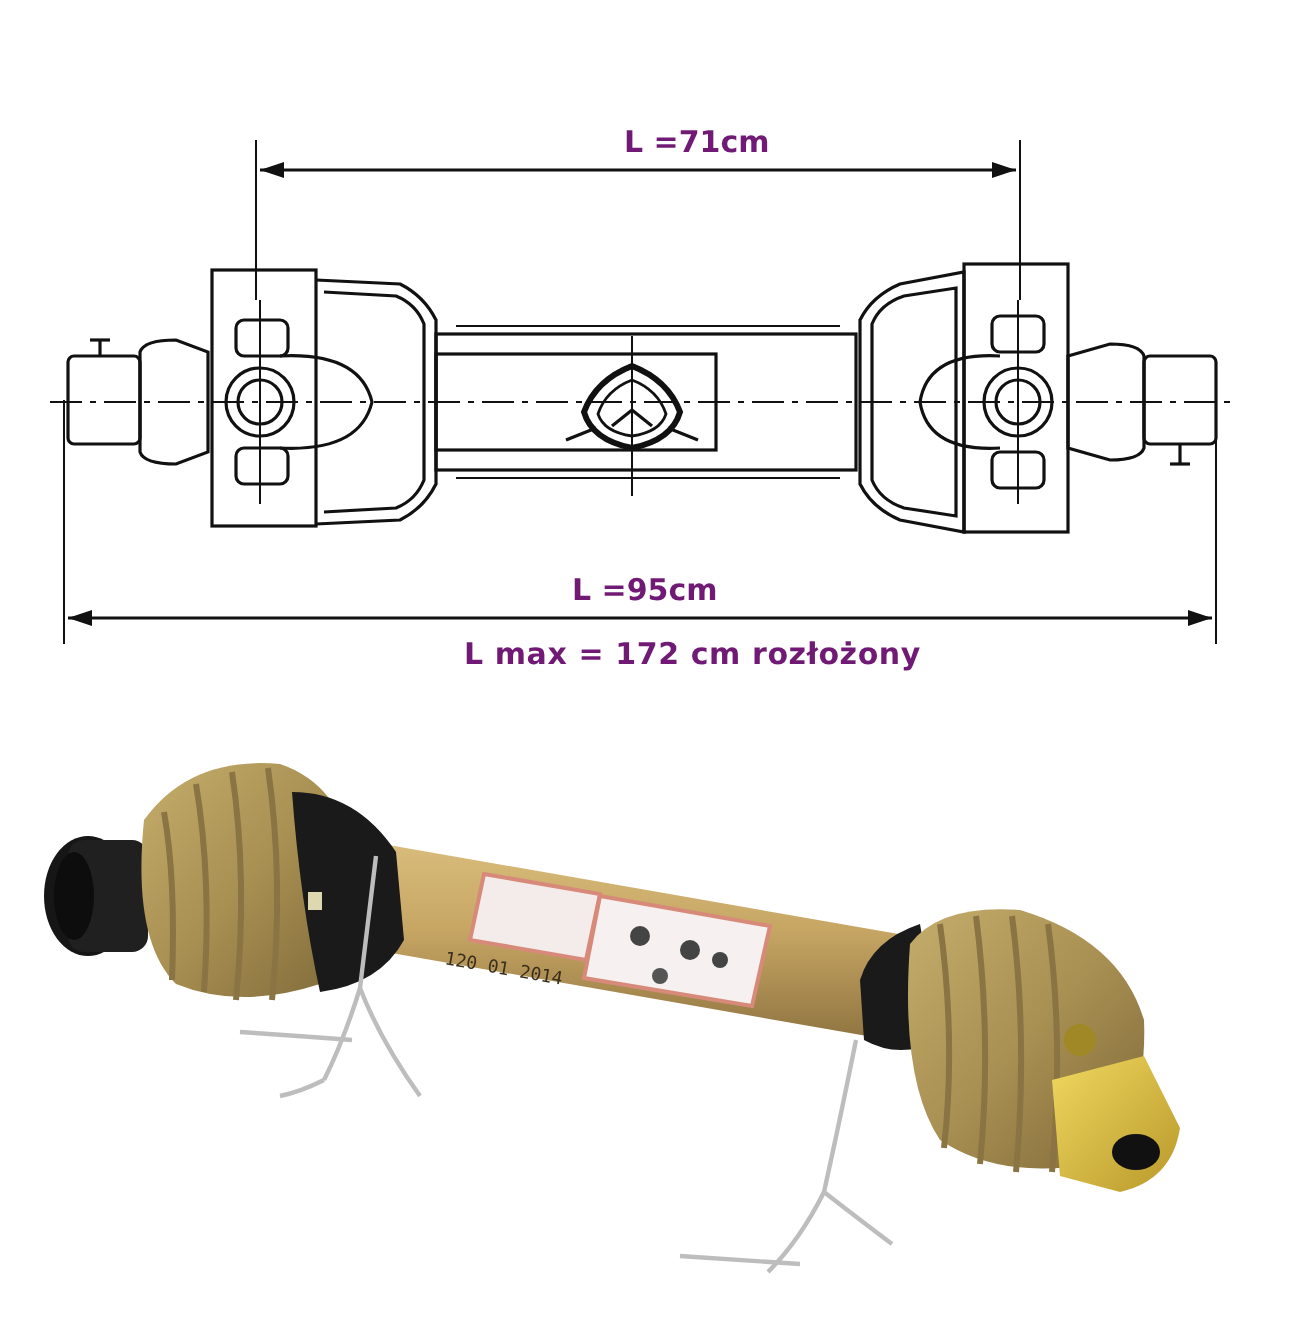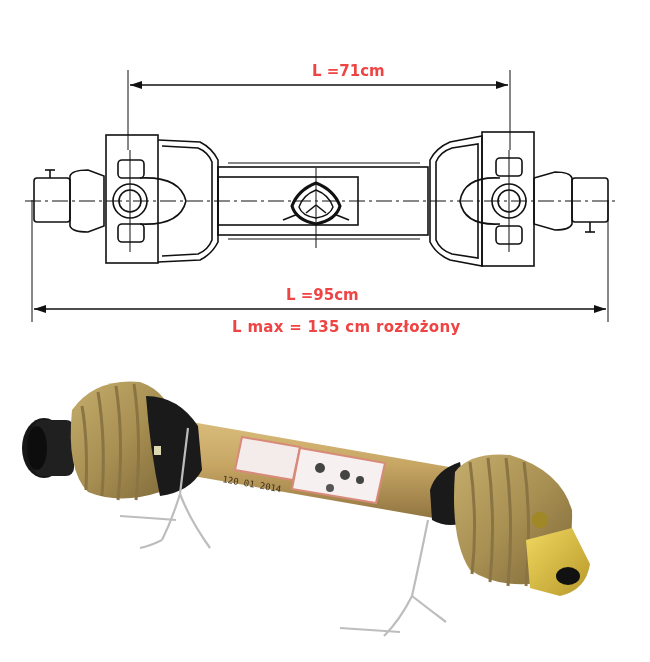--- a/index.html
+++ b/index.html
@@ -1,17 +1,17 @@
 <!DOCTYPE html>
 <html><head>
 <meta charset="utf-8">
 <style>
   html,body{margin:0;padding:0;background:#ffffff;}
   body{width:650px;height:662px;position:relative;overflow:hidden;font-family:"Liberation Sans",sans-serif;}
-  .lbl{position:absolute;font-weight:bold;color:#ef4444;white-space:nowrap;font-family:"DejaVu Sans",sans-serif;}
+  .lbl{position:absolute;font-weight:bold;color:#701a75;white-space:nowrap;font-family:"DejaVu Sans",sans-serif;}
   #lbl-71{left:312px;top:62px;font-size:15px;}
   #lbl-95{left:286px;top:286px;font-size:15px;}
   #lbl-max{left:232px;top:318px;font-size:15px;letter-spacing:0.3px;}
   svg{position:absolute;left:0;top:0;}
 </style>
 </head>
 <body>
 
 <svg width="650" height="340" viewBox="0 0 650 340">
   <g stroke="#111" fill="none" stroke-width="1.6">
@@ -71,21 +71,21 @@
 
     <path d="M534 178 L555 172 Q570 172 572 178 L572 224 Q570 230 555 230 L534 224 Z"></path>
     <rect x="572" y="178" width="36" height="44" rx="3"></rect>
     <line x1="590" y1="222" x2="590" y2="232"></line>
     <line x1="585" y1="232" x2="595" y2="232"></line>
   </g>
 </svg>
 
 <div id="lbl-71" class="lbl">L =71cm</div>
 <div id="lbl-95" class="lbl">L =95cm</div>
-<div id="lbl-max" class="lbl">L max = 135 cm rozłożony</div>
+<div id="lbl-max" class="lbl">L max = 172 cm rozłożony</div>
 
 <svg width="650" height="662" viewBox="0 0 650 662">
   <defs>
     <linearGradient id="tubeG" x1="0" y1="0" x2="0" y2="1">
       <stop offset="0" stop-color="#d9bd7c"></stop>
       <stop offset="0.45" stop-color="#c7a664"></stop>
       <stop offset="1" stop-color="#8f7440"></stop>
     </linearGradient>
     <linearGradient id="guardG" x1="0" y1="0" x2="1" y2="1">
       <stop offset="0" stop-color="#c4ad6c"></stop>

